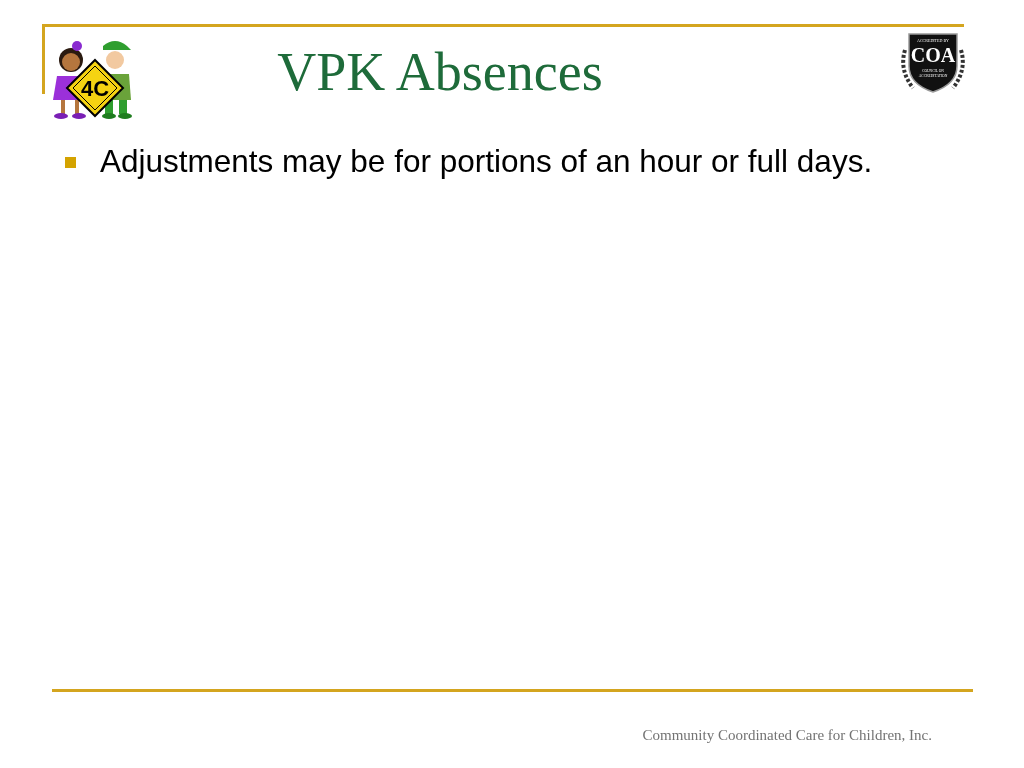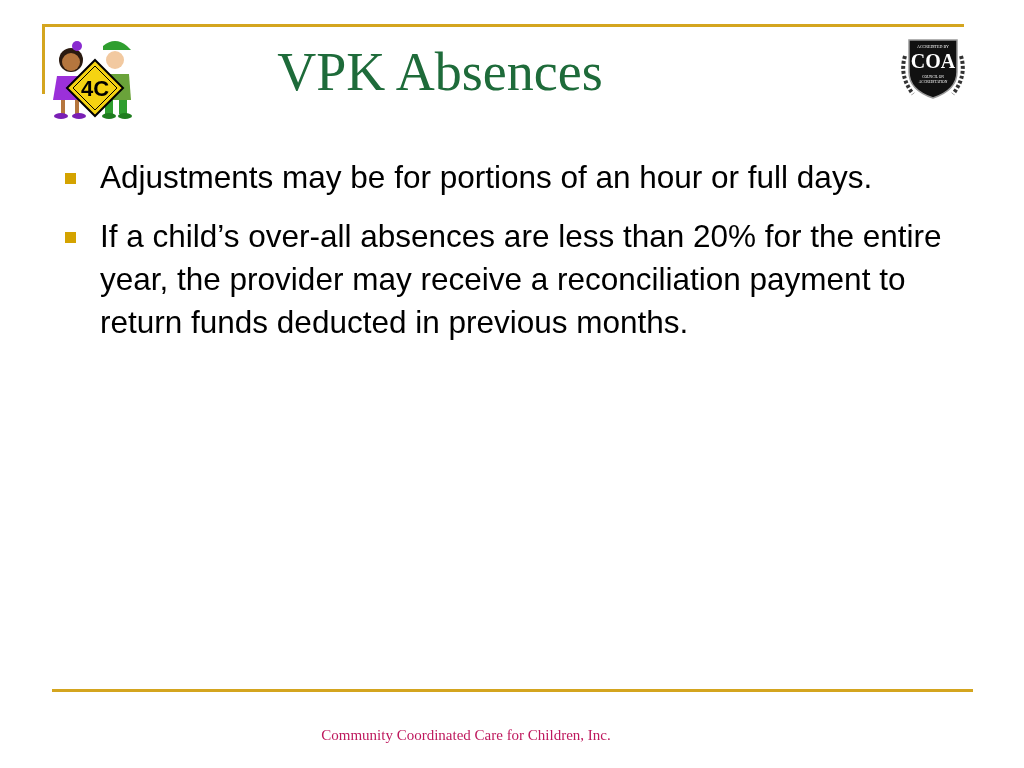--- a/index.html
+++ b/index.html
@@ -3,27 +3,27 @@
 <meta charset="utf-8">
 <style>
   html, body { margin:0; padding:0; }
   body { width:1024px; height:768px; background:#ffffff; position:relative; overflow:hidden; }
   .frame-top { position:absolute; left:42px; top:24px; width:922px; height:3px; background:#d4a51f; }
   .frame-left { position:absolute; left:42px; top:24px; width:3px; height:70px; background:#d4a51f; }
   .frame-bottom { position:absolute; left:52px; top:689px; width:921px; height:3px; background:#d4a51f; }
   .title { position:absolute; left:0; width:880px; top:40px; text-align:center;
            font-family:"Liberation Serif", "DejaVu Serif", serif; font-size:54px; color:#1e6b3a; line-height:64px; }
   .logo-left { position:absolute; left:47px; top:34px; width:100px; height:90px; }
-  .logo-right { position:absolute; left:895px; top:36px; width:76px; height:66px; }
+  .logo-right { position:absolute; left:895px; top:30px; width:76px; height:66px; }
   .content { position:absolute; left:62px; top:140px; width:900px; margin:0; padding:0; list-style:none;
              font-family:"Liberation Sans", "DejaVu Sans", sans-serif; font-size:31.5px; color:#000; line-height:43px; }
-  .content li { position:relative; padding-left:38px; margin-bottom:12px;margin-top:16px; }
+  .content li { position:relative; padding-left:38px; margin-bottom:12px; }
   .bullet { position:absolute; left:3px; top:17px; width:11px; height:11px; background:#d4a300; }
-  .footer { position:absolute; left:0; width:932px; top:727px; text-align:center;
-            font-family:"Liberation Serif", "DejaVu Serif", serif; font-size:15px; color:#be185d; }
+  .footer { position:absolute; left:0; width:932px; top:727px; text-align:right;
+            font-family:"Liberation Serif", "DejaVu Serif", serif; font-size:15px; color:#737373; }
 </style>
 </head>
 <body>
 
 <div class="frame-top"></div>
 <div class="frame-left"></div>
 
 <div class="logo-left">
   <svg width="100" height="90" viewBox="0 0 100 90">
 
@@ -62,20 +62,16 @@
     <text x="38" y="42" text-anchor="middle" font-family="Liberation Serif, serif" font-size="3.6" fill="#fff">COUNCIL ON</text>
     <text x="38" y="47" text-anchor="middle" font-family="Liberation Serif, serif" font-size="3.6" fill="#fff">ACCREDITATION</text>
   </svg>
 </div>
 
 <ul class="content">
   <li>
     <span class="bullet"></span>
     <span>Adjustments may be for portions of an hour or full days.</span>
   </li>
-  <li>
-    <span class="bullet"></span>
-    <span>If a child’s over-all absences are less than 20% for the entire year, the provider may receive a reconciliation payment to return funds deducted in previous months.</span>
-  </li>
 </ul>
 
 <div class="frame-bottom"></div>
 <div class="footer">Community Coordinated Care for Children, Inc.</div>
 
 </body></html>

